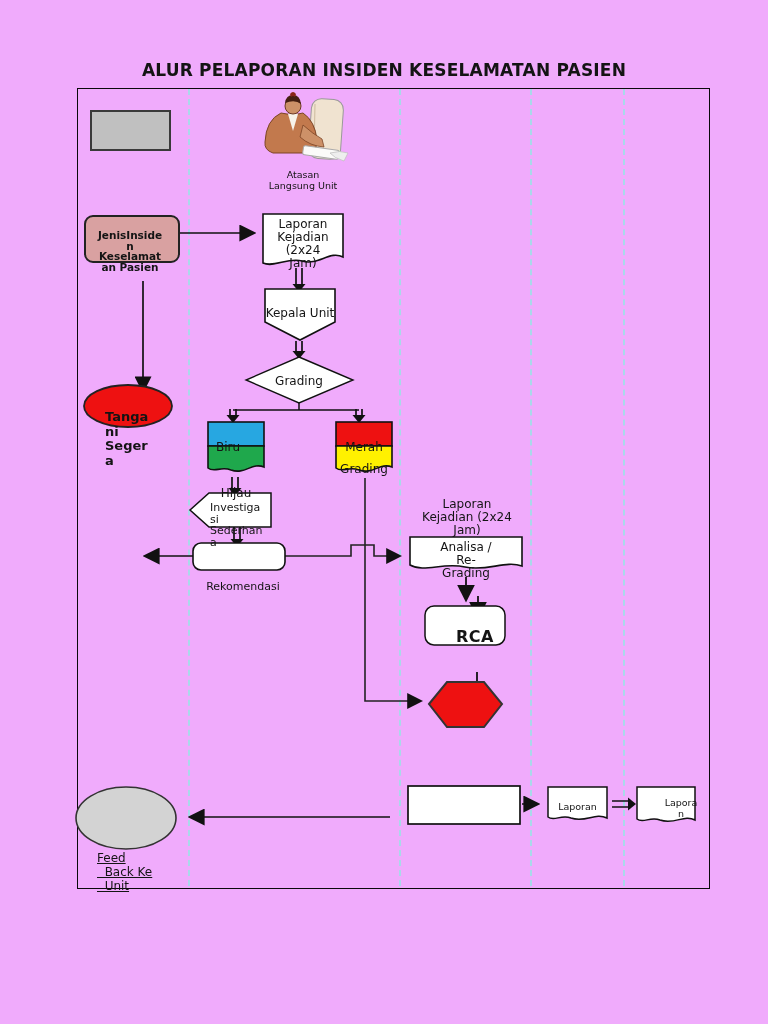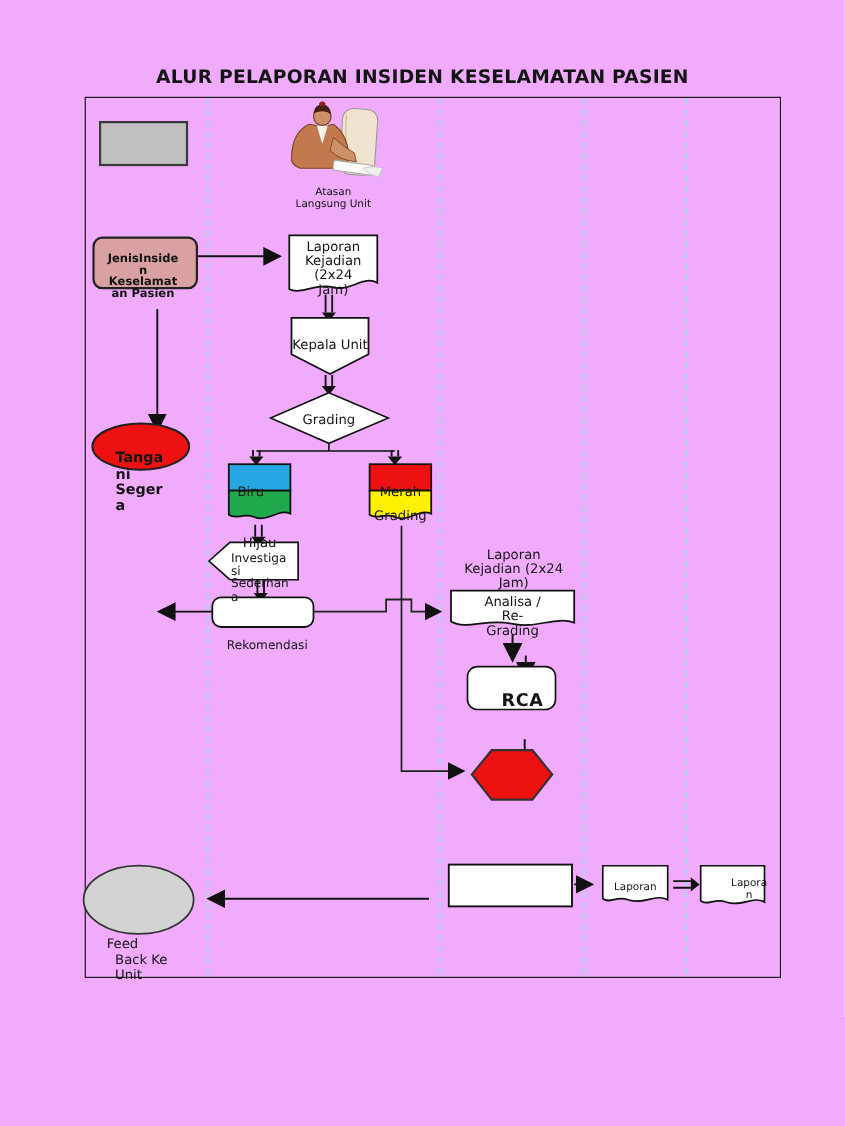--- a/index.html
+++ b/index.html
@@ -149,21 +149,21 @@
   <div class="lbl c" style="left:412px;top:498px;width:110px;font-size:12px;line-height:13px;">Laporan
 Kejadian (2x24
 Jam)</div>
 
   <div class="lbl c" style="left:411px;top:541px;width:110px;font-size:12px;line-height:13px;">Analisa /
 Re-
 Grading</div>
 
   <div class="lbl c" style="left:425px;top:628px;width:100px;font-size:16px;font-weight:bold;letter-spacing:.5px;">RCA</div>
 
-  <div class="lbl" style="left:97px;top:851px;font-size:12px;line-height:14px;">Feed
+  <div class="lbl" style="left:97px;top:851px;font-size:12px;line-height:14px;text-decoration:underline;">Feed
   Back Ke
   Unit</div>
 
 
   <div class="lbl c" style="left:548px;top:802px;width:59px;font-size:9.5px;">Laporan</div>
   <div class="lbl c" style="left:655px;top:797px;width:52px;font-size:9.5px;line-height:11px;">Lapora
 n</div>
 
 </div>
 

